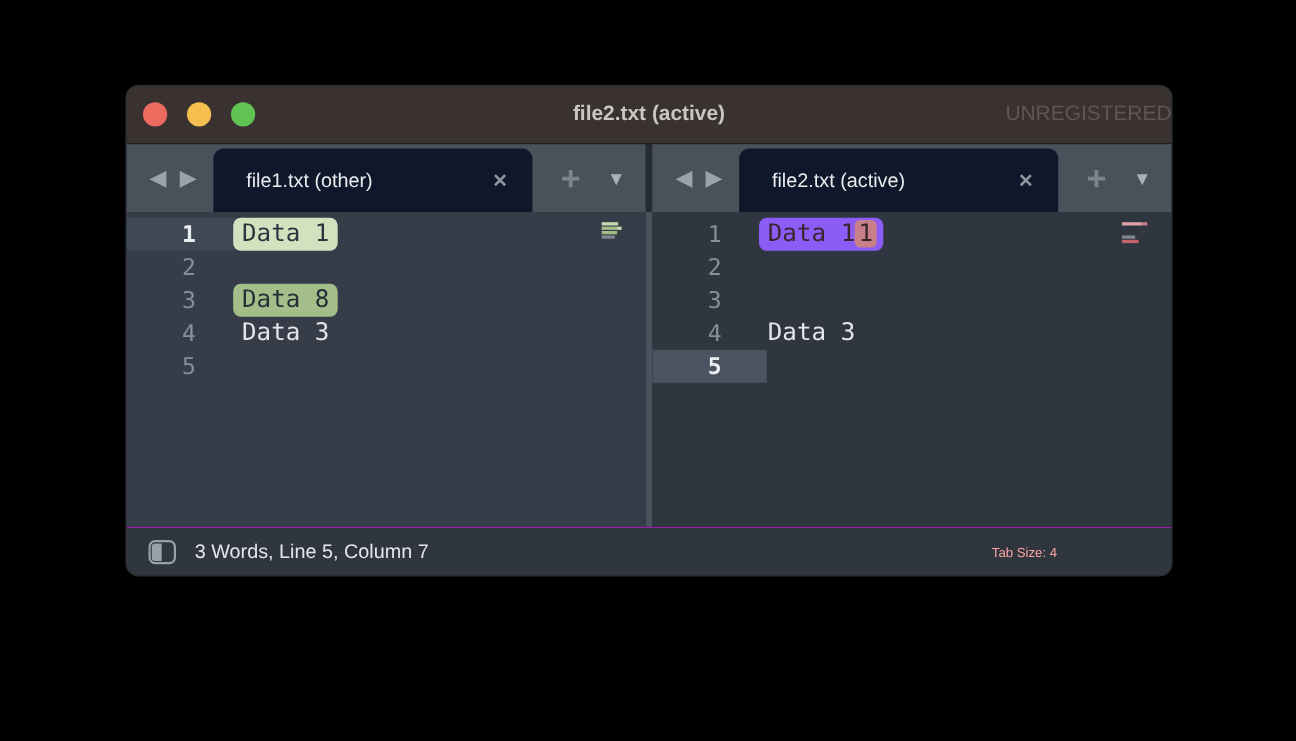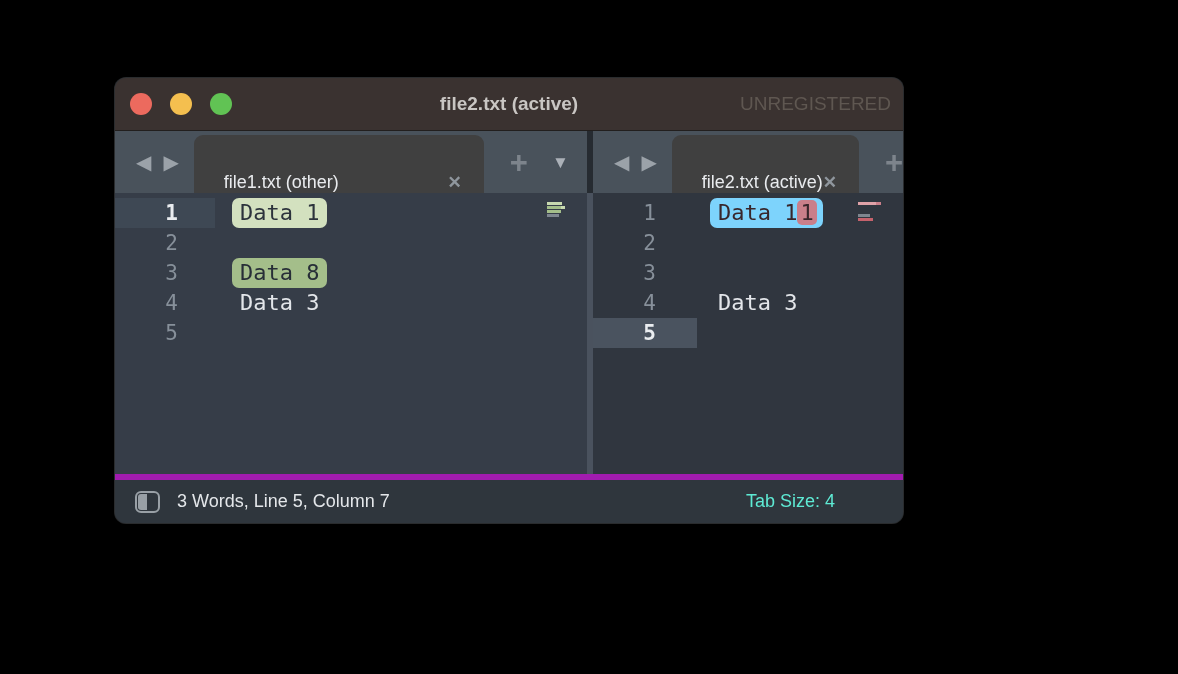--- a/index.html
+++ b/index.html
@@ -1,93 +1,93 @@
 <!DOCTYPE html>
 <html><head>
 <meta charset="utf-8">
 <style>
   html,body{margin:0;padding:0;background:#000;}
   .stage{position:relative;width:1178px;height:674px;background:#000;overflow:hidden;
          font-family:"Liberation Sans",sans-serif;}
-  .window{position:absolute;left:115px;top:78px;width:788px;height:445px;border-radius:11px;
+  .window{position:absolute;left:115px;top:78px;width:950px;height:445px;border-radius:11px;
           overflow:hidden;display:flex;flex-direction:column;background:#30363f;
           box-shadow:0 0 0 1px rgba(120,125,132,0.35), 0 22px 50px rgba(0,0,0,0.65);}
   
   .titlebar{flex:0 0 52px;background:#3a3230;border-bottom:1px solid #221f1e;display:flex;
             align-items:center;position:relative;}
   .traffic{display:flex;gap:18px;margin-left:15px;z-index:2;}
   .light{width:22px;height:22px;border-radius:50%;}
   .light.red{background:#ec6a5e;}
   .light.yellow{background:#f4bf4f;}
   .light.green{background:#61c354;}
   .win-title{position:absolute;left:0;right:0;text-align:center;font-size:19px;font-weight:bold;
              color:#c9c6c3;}
-  .unregistered{margin-left:auto;margin-right:12px;font-size:19px;color:#5f5751;z-index:2;}
+  .unregistered{margin-left:auto;font-size:19px;color:#5f5751;z-index:2;}
   
   .content{flex:1;display:flex;min-height:0;}
   .pane{display:flex;flex-direction:column;min-width:0;}
   .pane.p-left{flex:0 0 472px;}
   .pane.p-right{flex:1;}
   .divider{flex:0 0 6px;display:flex;flex-direction:column;}
   .divider .d-top{height:62px;background:#262b31;}
   .divider .d-bottom{flex:1;background:#4a525e;}
   
   .tabstrip{flex:0 0 62px;background:#49525b;display:flex;align-items:flex-end;}
   .nav-arrows{display:flex;gap:12px;padding:0 15px 0 21px;align-self:center;}
   .arrow{color:#9ba2a9;font-size:20px;line-height:1;cursor:default;}
-  .tab{height:58px;width:290px;background:#404040;border-radius:9px 9px 0 0;display:flex;
-       align-items:flex-end;padding:0 22px 0 30px;box-sizing:border-box;}
+  .tab{height:58px;width:290px;background:#0f172a;border-radius:9px 9px 0 0;display:flex;
+       align-items:center;padding:0 22px 0 30px;box-sizing:border-box;}
   .tab-label{color:#e9ebee;font-size:18px;white-space:nowrap;}
   .tab-close{margin-left:auto;color:#8f969d;font-size:17px;font-weight:bold;}
   .strip-actions{display:flex;align-items:center;gap:24px;margin-left:26px;align-self:center;}
   .plus{color:#7d848c;font-size:31px;font-weight:bold;line-height:1;}
   .overflow{color:#abb1b8;font-size:17px;line-height:1;}
   
   .editor{flex:1;position:relative;font-family:"DejaVu Sans Mono","Liberation Mono",monospace;
           font-size:22px;overflow:hidden;}
   .editor.ed-left{background:#363d48;}
   .editor.ed-right{background:#30363f;}
   .gutter-hl{position:absolute;left:0;height:30px;}
   .ed-left .gutter-hl{top:5px;width:100px;background:#3e4854;}
   .ed-right .gutter-hl{top:125px;width:104px;background:#4a535f;}
   .code{position:absolute;left:0;right:0;top:5px;}
   .row{display:flex;height:30px;align-items:center;}
   .ln{flex:0 0 63px;text-align:right;color:#87909a;font-size:21px;}
   .ln.active{color:#eaedf0;font-weight:bold;}
-  .txt{margin-left:54px;display:flex;align-items:center;white-space:pre;}
+  .txt{margin-left:34px;display:flex;align-items:center;white-space:pre;}
   .seg{display:inline-block;height:30px;line-height:30px;padding:0 8px;}
   .plain{color:#e3e6ea;}
   .hl{border-radius:7px;}
   .hl-added-light{background:#d3e1bf;color:#2c333c;}
   .hl-added{background:#a4be8a;color:#272e37;}
-  .hl-removed-light{background:#7dd3fc;color:#38262b;}
+  .hl-removed-light{background:#8b5cf6;color:#38262b;}
   .hl-removed{background:#c5626c;color:#2e2125;}
   .chip{border-radius:5px;padding:0 3px;margin:0 -2px 0 0;}
   .chip-added{background:#c2d5a9;}
   .chip-removed{background:#c97f8a;}
   .caret{display:inline-block;width:4px;height:32px;background:#f0a43c;margin-left:1px;}
   
   .minimap{position:absolute;top:9px;right:22px;}
   .mrow{display:flex;height:3px;margin-bottom:1px;}
   .mbar{height:3px;}
   .mm-added{background:#a4be8a;}
   .mm-added-light{background:#c8d9b0;}
   .mm-removed{background:#c5626c;}
   .mm-removed-light{background:#dfa2a8;}
   .mm-removed-chip{background:#c97f8a;}
   .mm-plain{background:#7e868f;}
   
-  .statusbar{flex:0 0 43px;background:#2f363d;border-top:6px solid #a21caf;display:flex;
+  .statusbar{flex:0 0 43px;background:#2f363d;border-top:1px solid #a21caf;display:flex;
              align-items:center;padding-left:20px;}
   .sb-icon{width:25px;height:22px;border:2px solid #99a0a6;border-radius:6px;position:relative;
            box-sizing:border-box;margin-right:17px;}
   .sb-icon .fill{position:absolute;left:1px;top:1px;bottom:1px;width:9px;background:#99a0a6;
                  border-radius:3px 0 0 3px;}
   .sb-left{font-size:18px;color:#e4e7ea;}
-  .sb-right{margin-left:auto;padding-right:68px;font-size:18px;color:#5eead4;}
+  .sb-right{margin-left:auto;padding-right:104px;font-size:12px;color:#fca5a5;}
 </style>
 </head>
 <body>
 
 <div class="stage">
   <div class="window">
 
     <div class="titlebar">
       <div class="traffic">
         <div class="light red"></div>

